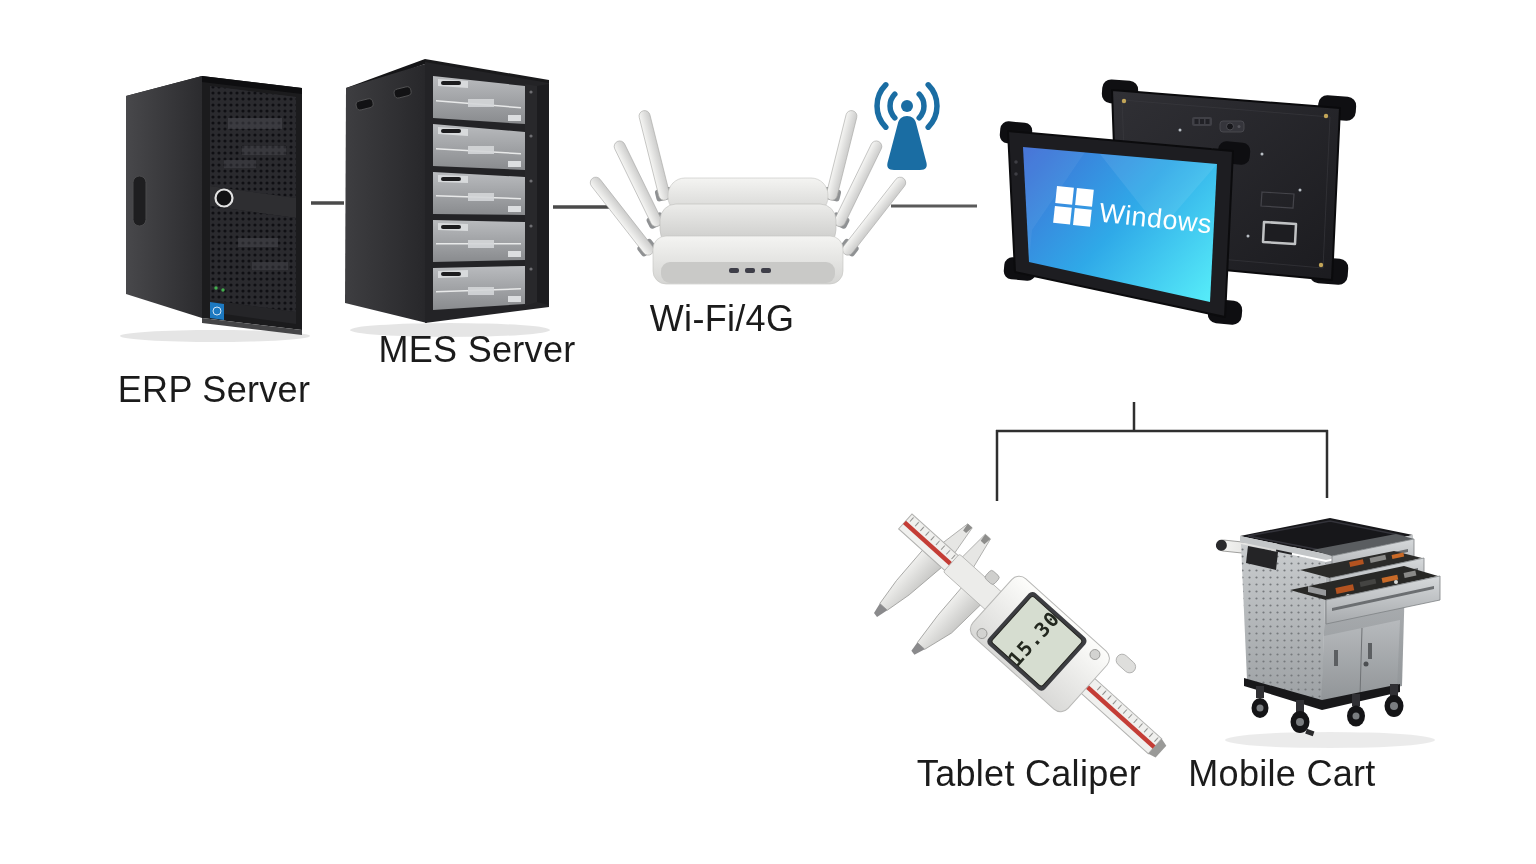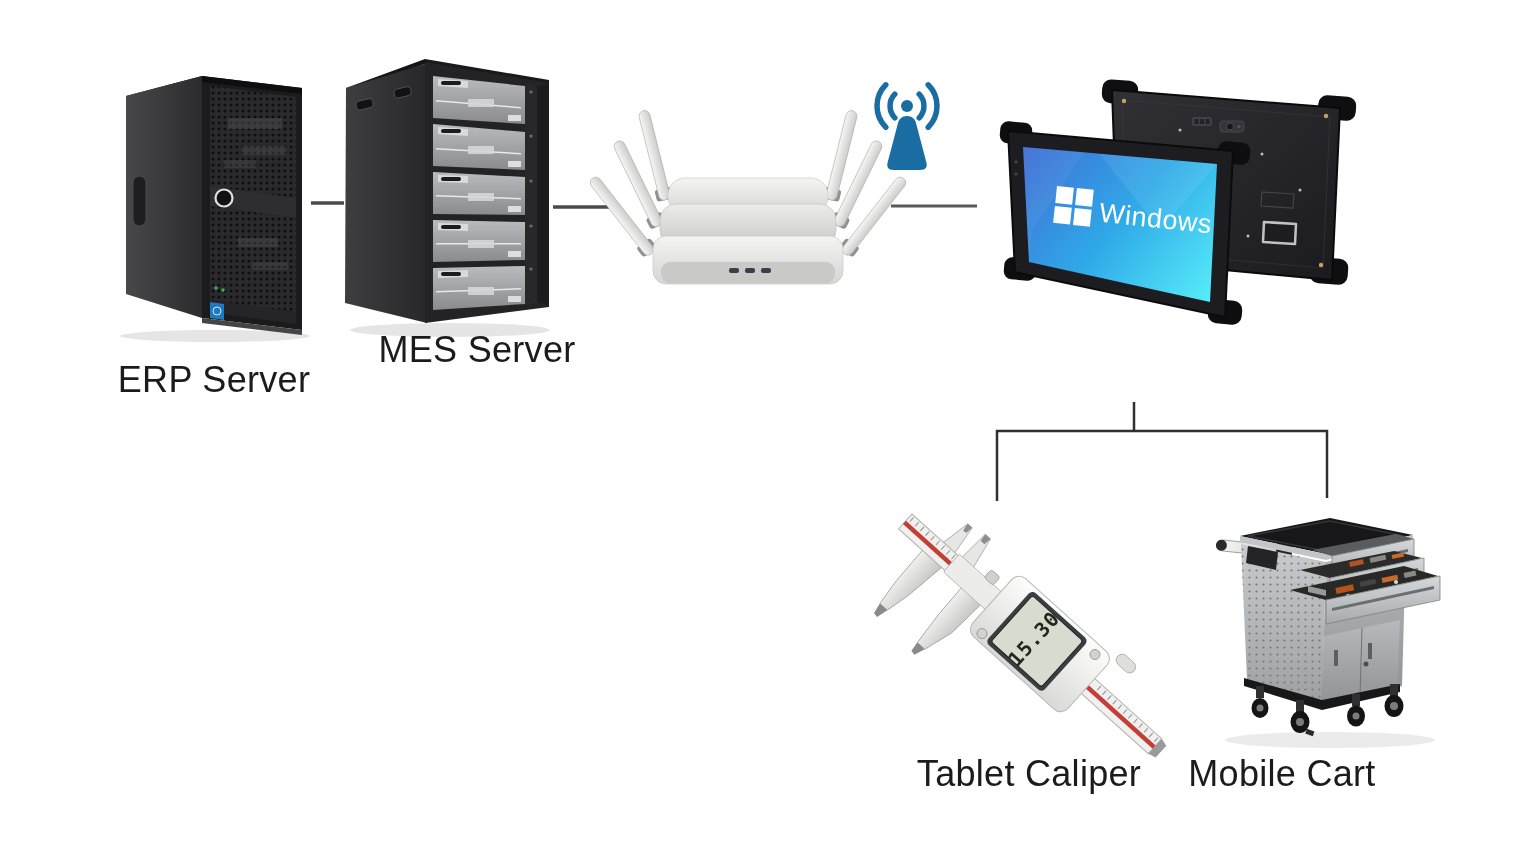--- a/index.html
+++ b/index.html
@@ -352,18 +352,19 @@
           <ellipse cx="1356" cy="716" rx="9" ry="10.5" fill="#141416"></ellipse>
           <circle cx="1356" cy="716" r="3.5" fill="#7a7d80"></circle>
       <rect x="1390" y="684" width="8" height="12" fill="#303034"></rect>
           <ellipse cx="1394" cy="706" rx="9.5" ry="11" fill="#141416"></ellipse>
           <circle cx="1394" cy="706" r="4" fill="#7a7d80"></circle>
       <rect x="1306" y="730" width="8" height="5" fill="#2a2a2c" transform="rotate(20 1310 732)"></rect>
     </g>
   </g>
 </svg>
 
-<div class="lbl" style="left:214px;top:360px">ERP Server</div>
+<div class="lbl" style="left:214px;top:370px">ERP Server</div>
 <div class="lbl" style="left:477px;top:330px">MES Server</div>
+<div class="lbl" style="left:722px;top:299px">Wi-Fi/4G</div>
 <div class="lbl" style="left:1029px;top:754px">Tablet Caliper</div>
 <div class="lbl" style="left:1282px;top:754px">Mobile Cart</div>
 
 </div>
 
 </body></html>

